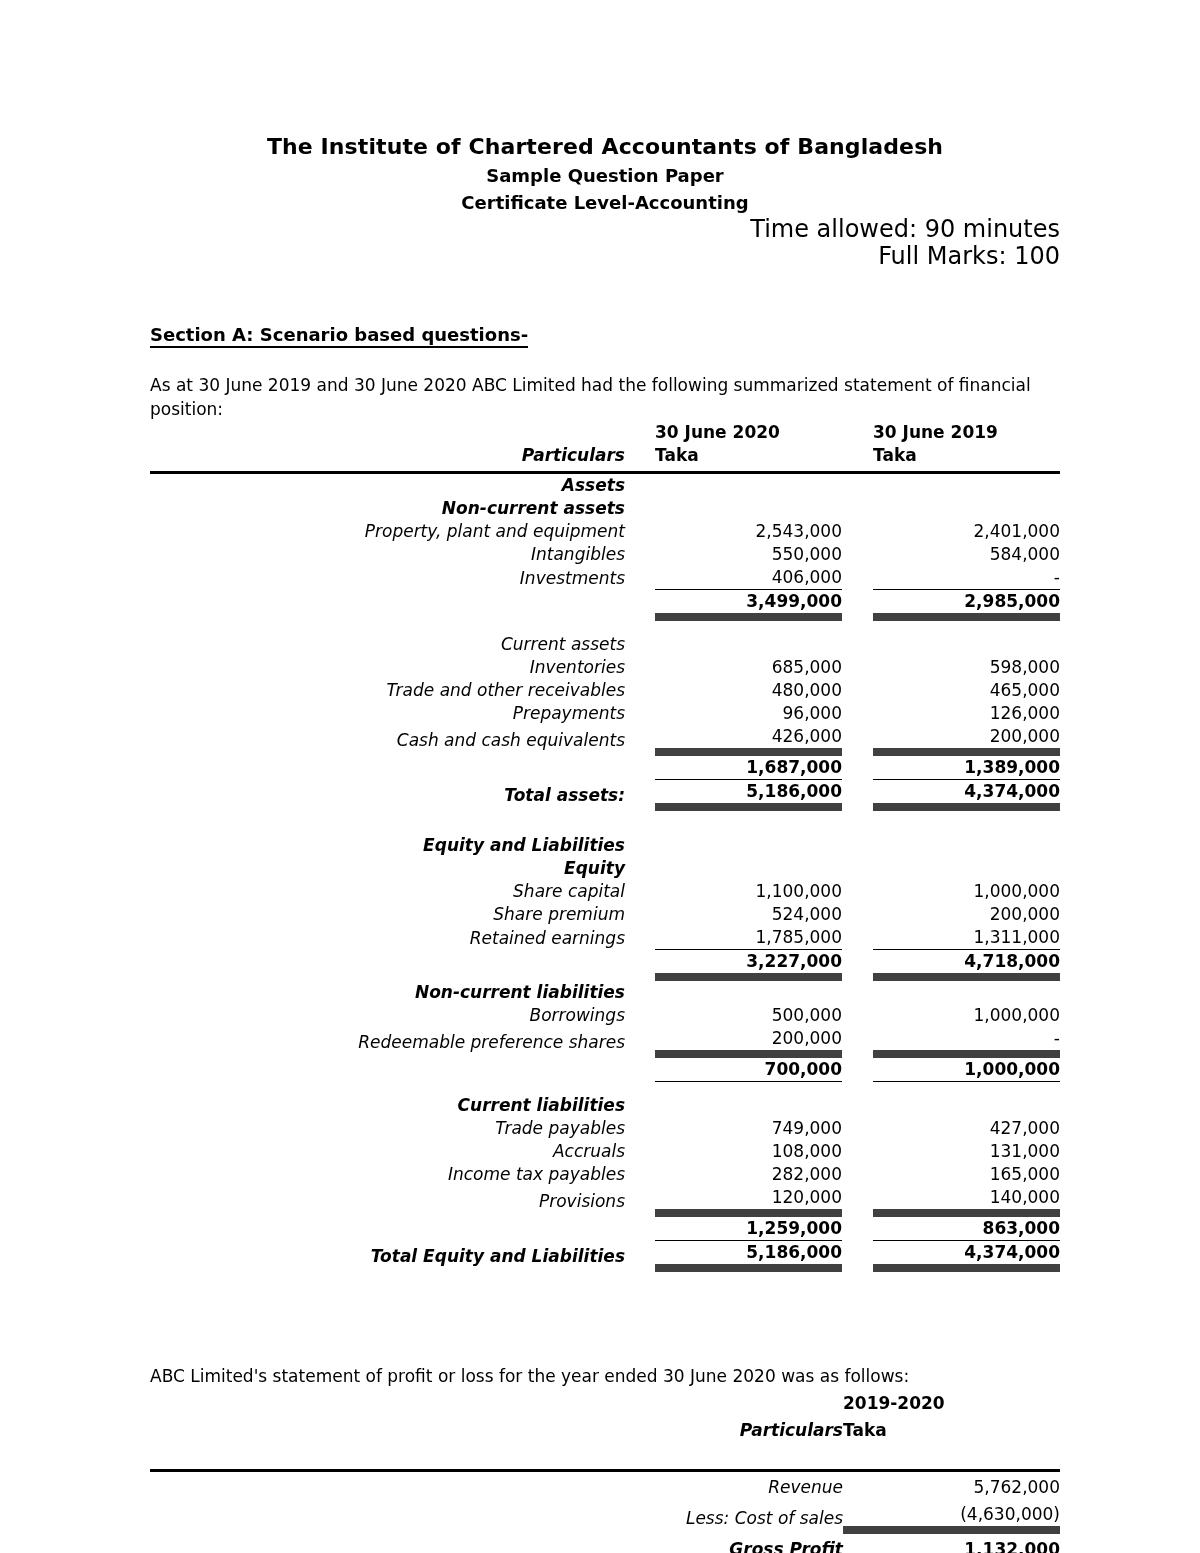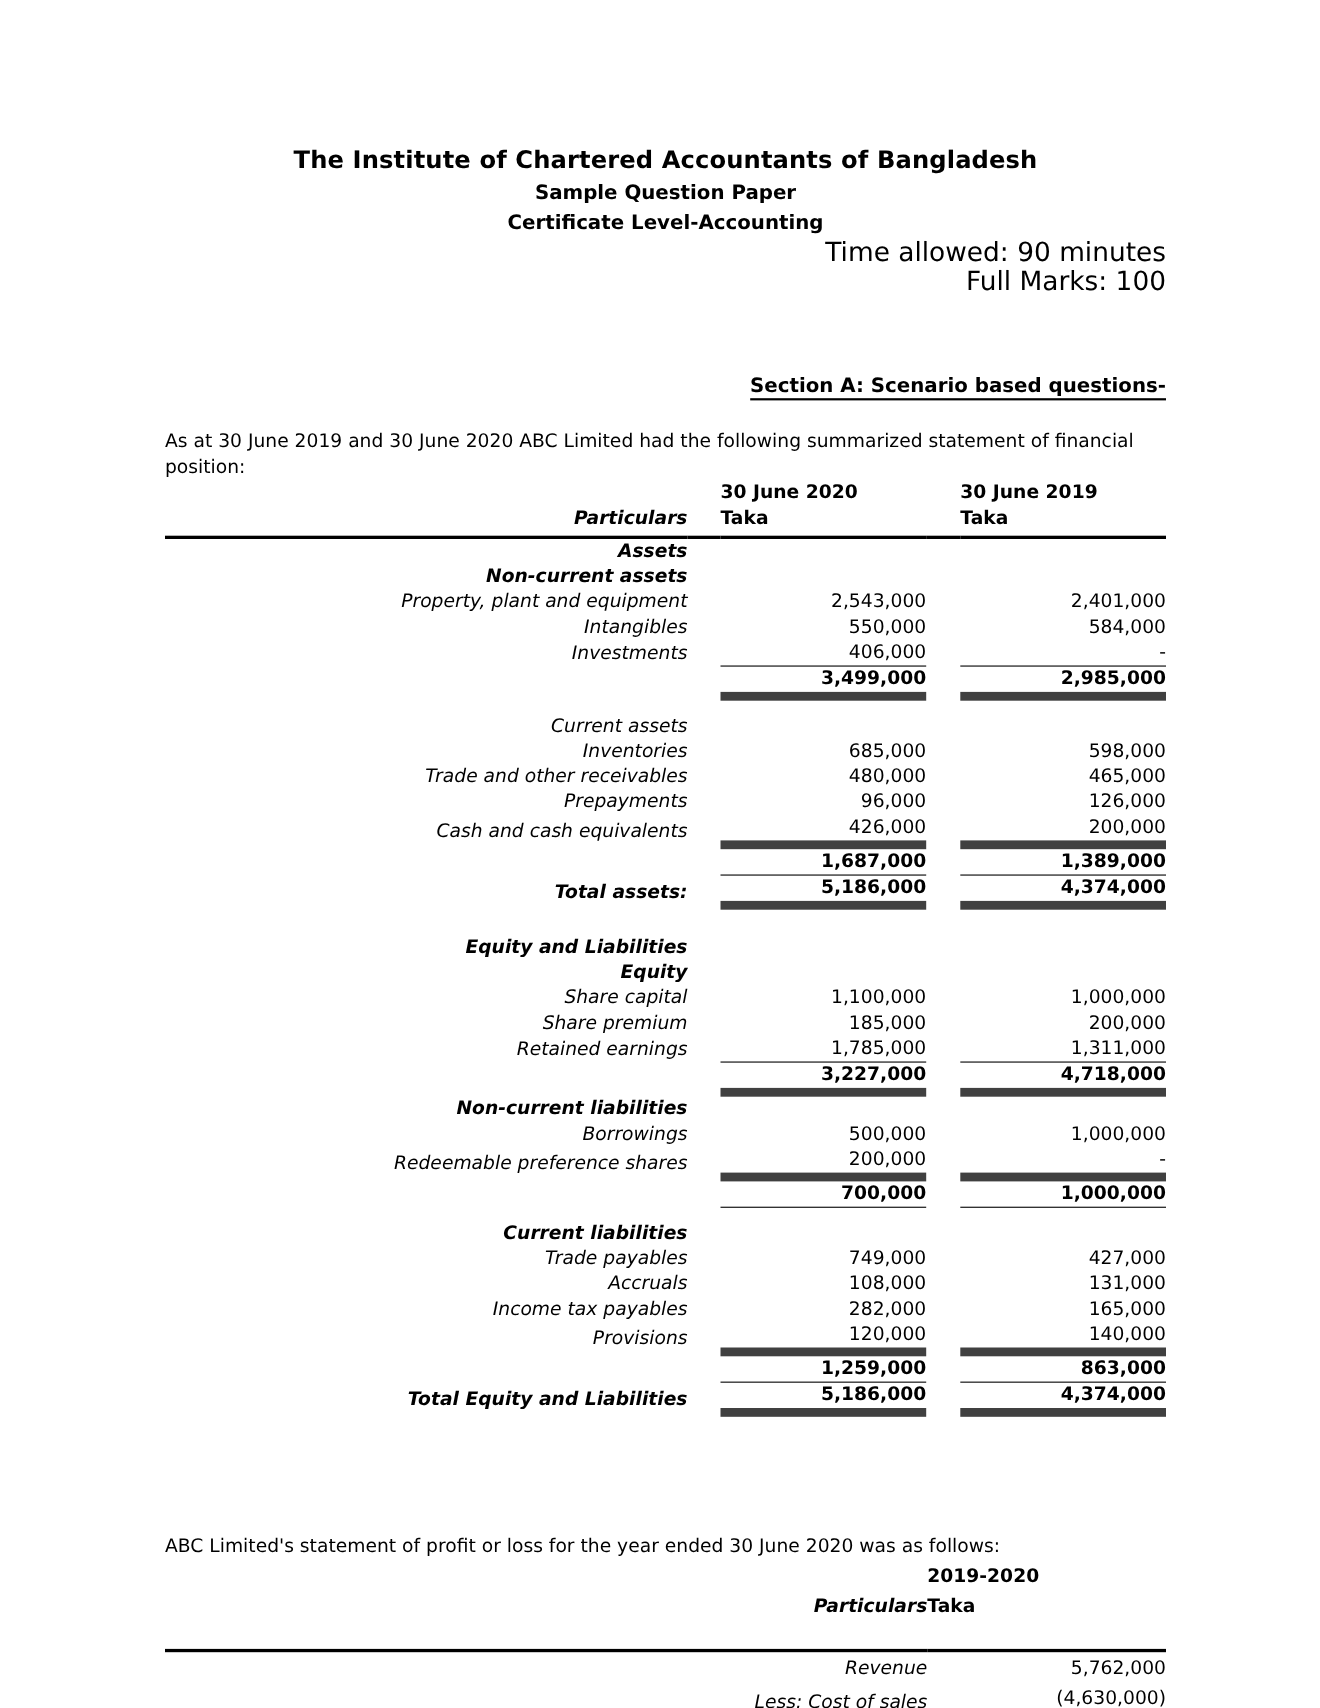--- a/index.html
+++ b/index.html
@@ -43,24 +43,24 @@
   }
   .doc-line {
     font-size: 24px;
     font-weight: normal;
     line-height: 27px;
     text-align: right;
   }
 
   
   .section-heading {
-    text-align: right;
+    text-align: left;
     font-size: 18px;
     font-weight: bold;
-    margin-top: 70px;
+    margin-top: 54px;
     margin-bottom: 0;
   }
   .section-heading span {
     border-bottom: 2px solid #000;
     padding-bottom: 1px;
   }
 
   .intro {
     font-size: 17px;
     line-height: 24px;
@@ -117,21 +117,21 @@
     line-height: 23px;
     height: 27px;
     white-space: nowrap;
   }
   col.p-label { width: 693px; }
   col.p-num   { width: 217px; }
 
   .intro2 {
     font-size: 17px;
     line-height: 24px;
-    margin-top: 14px;
+    margin-top: 0;
   }
   .gap-block { height: 92px; }
 </style>
 </head>
 <body>
 
 <div class="page">
   <div class="content">
 
     <div class="doc-header">
@@ -293,21 +293,21 @@
         <tr>
           <td class="label">Share capital</td>
           <td></td>
           <td class="num">1,100,000</td>
           <td></td>
           <td class="num">1,000,000</td>
         </tr>
         <tr>
           <td class="label">Share premium</td>
           <td></td>
-          <td class="num">185,000</td>
+          <td class="num">524,000</td>
           <td></td>
           <td class="num">200,000</td>
         </tr>
         <tr>
           <td class="label">Retained earnings</td>
           <td></td>
           <td class="num rule-thin">1,785,000</td>
           <td></td>
           <td class="num rule-thin">1,311,000</td>
         </tr>

